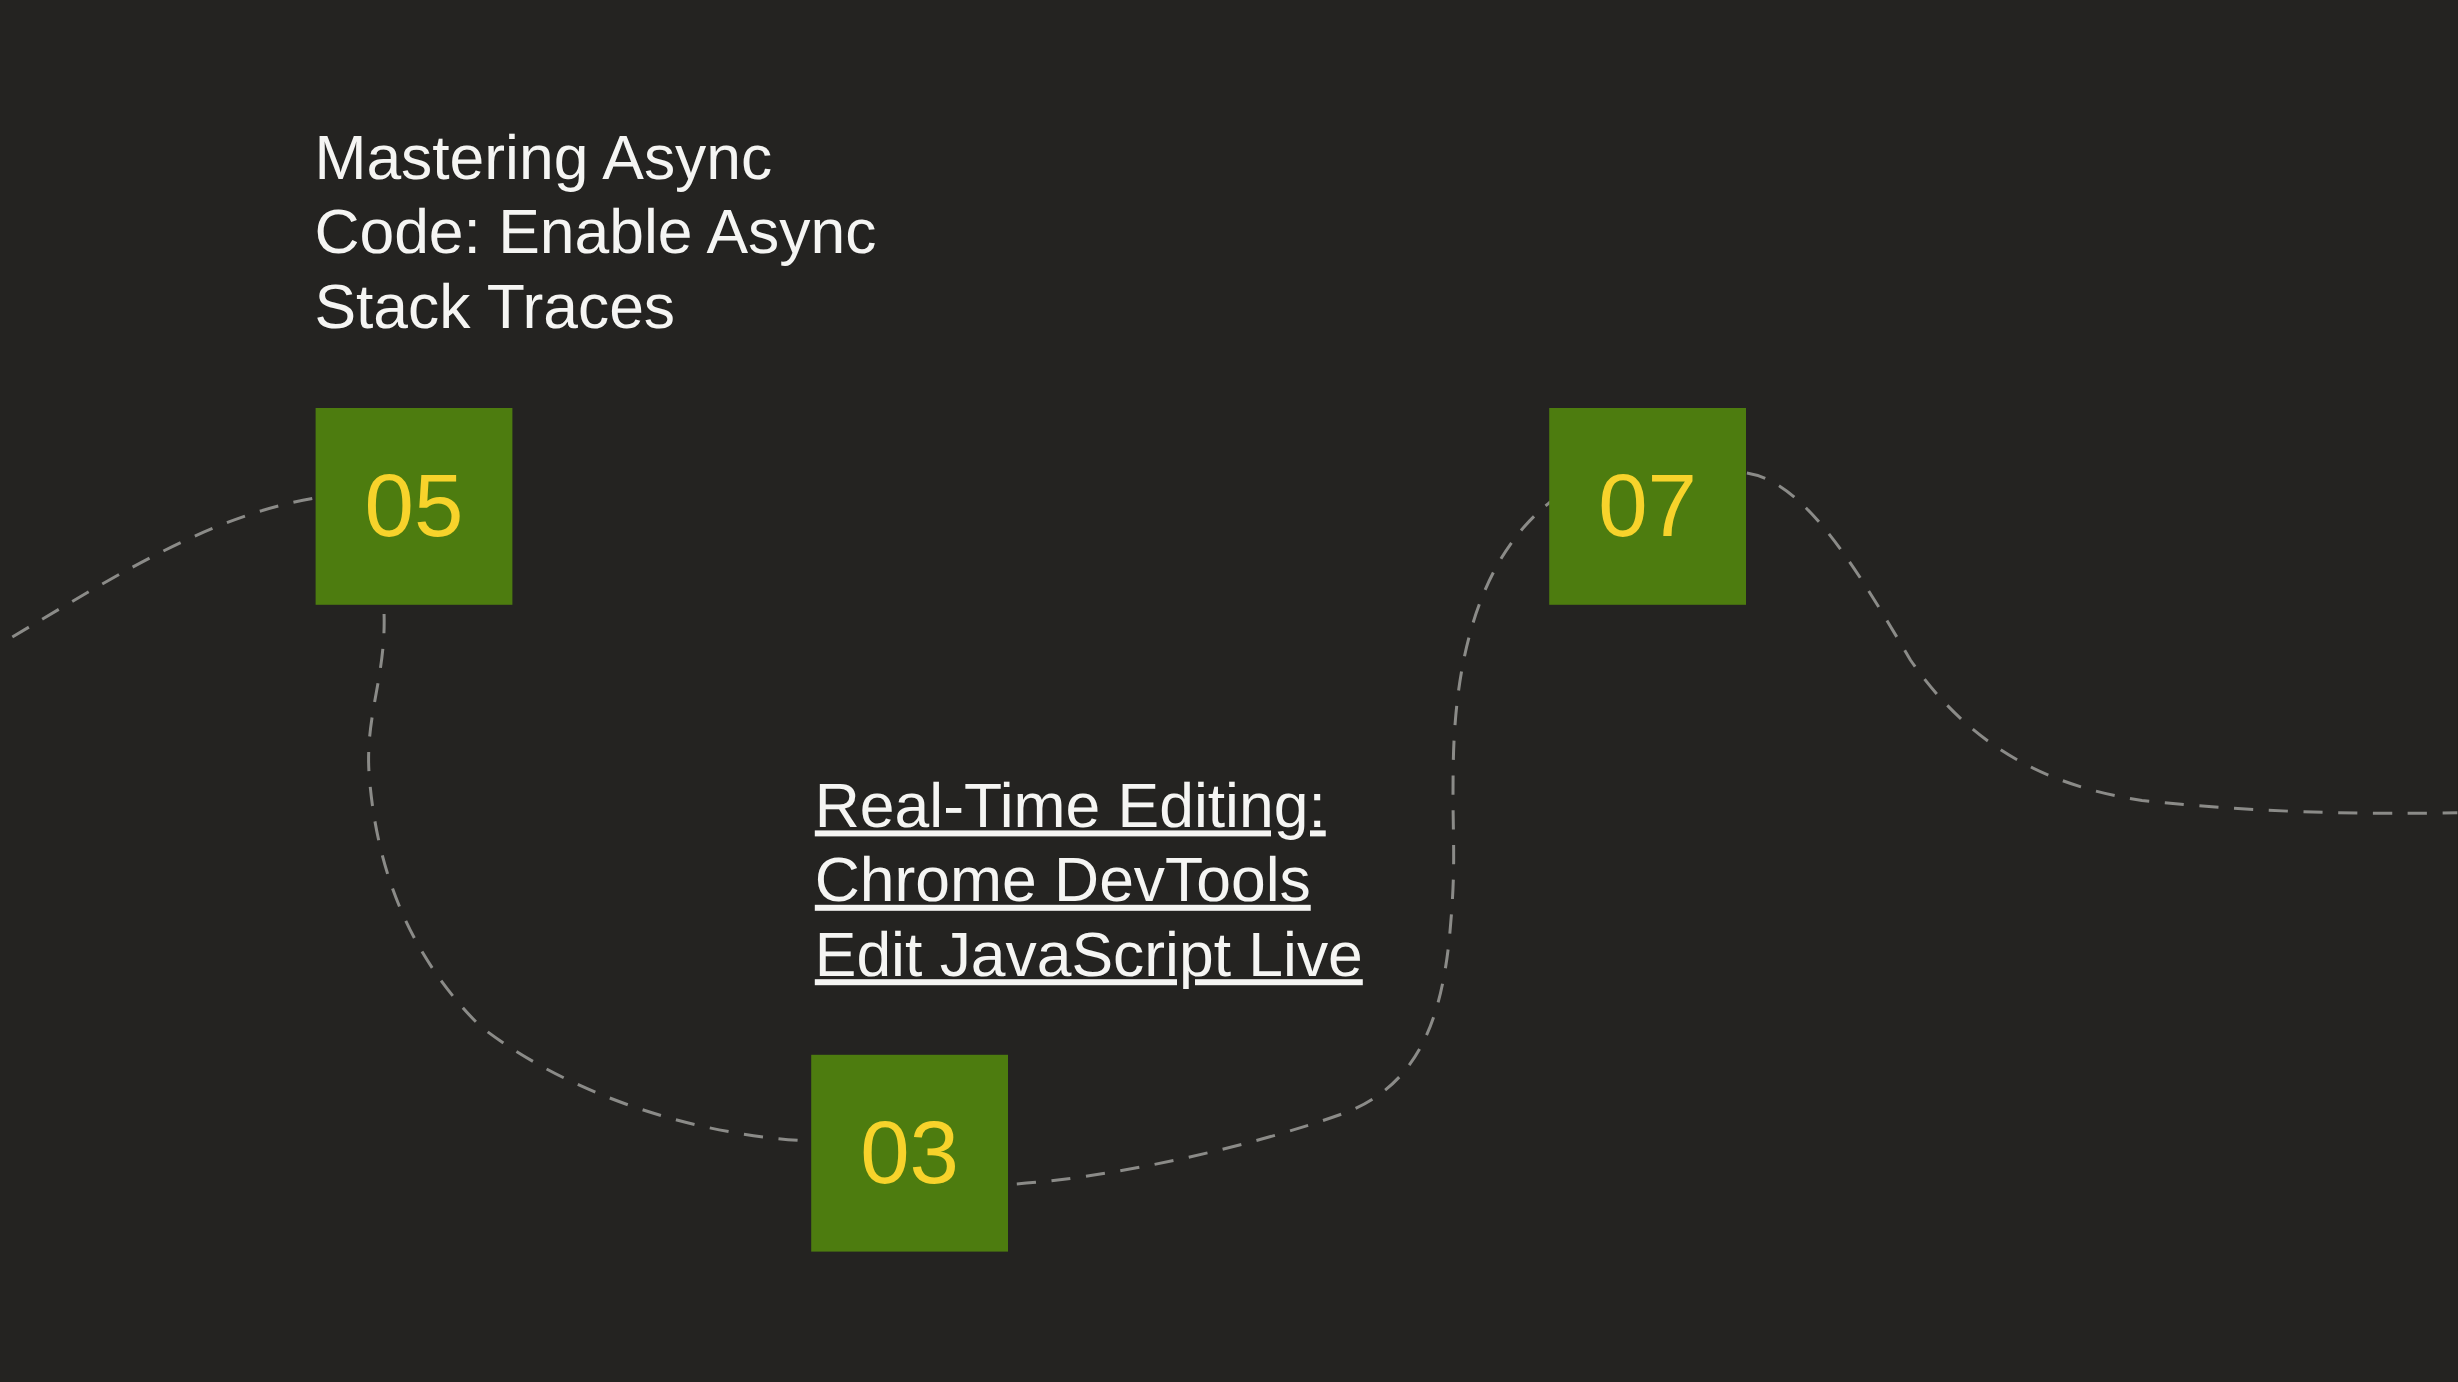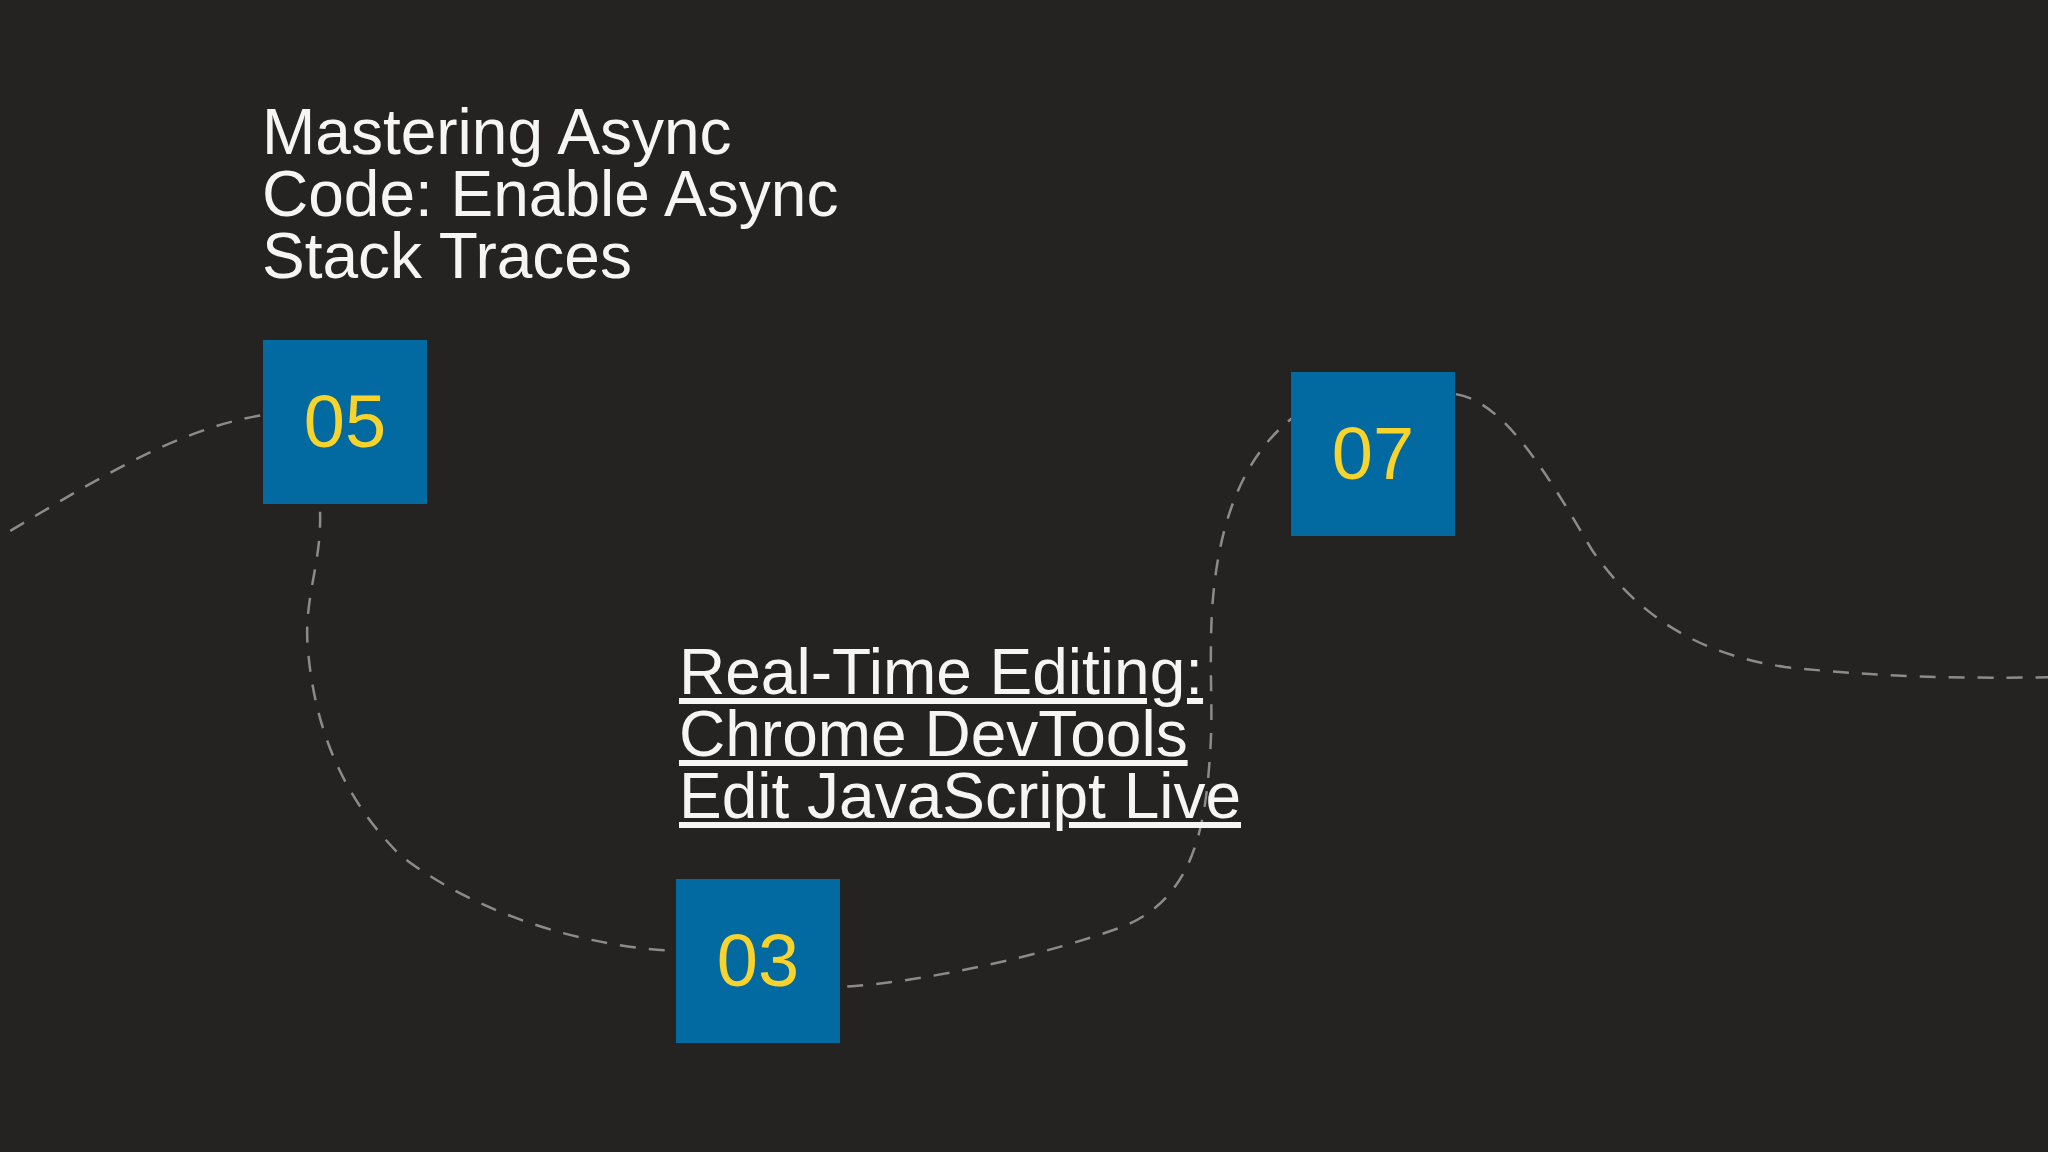--- a/index.html
+++ b/index.html
@@ -25,49 +25,49 @@
     fill: none;
     stroke: #8b8b88;
     stroke-width: 2.5;
     stroke-dasharray: 16 13;
     stroke-linecap: butt;
   }
   .step-title {
     position: absolute;
     z-index: 2;
     color: #f5f5f3;
-    font-size: 64px;
+    font-size: 52px;
     line-height: 62px;
     font-weight: 400;
     letter-spacing: 0px;
     white-space: pre-line;
   }
   .step-box {
     position: absolute;
     z-index: 3;
     width: 164px;
     height: 164px;
-    background: #0369a1;
+    background: #4d7c0f;
     display: flex;
     align-items: center;
     justify-content: center;
   }
   .step-number {
     color: #f7d32b;
     font-size: 74px;
     line-height: 1;
     font-weight: 400;
   }
   
   .title-step-1 { left: 262px; top: 101px; }
   .title-step-2 { left: 679px; top: 641px; text-decoration: underline; }
   .title-step-3 { left: 1293px; top: 102px; }
   .box-step-1 { left: 263px; top: 340px; }
   .box-step-2 { left: 676px; top: 879px; }
-  .box-step-3 { left: 1291px; top: 340px; margin-top: 32px; }
+  .box-step-3 { left: 1291px; top: 340px; }
 </style>
 </head>
 <body>
 
 <div class="stage">
 
   <svg class="connector-svg" width="2048" height="1152" viewBox="0 0 2048 1152" aria-hidden="true">
     <path d="
       M -40 560
       C 70 498, 160 432, 263 415

